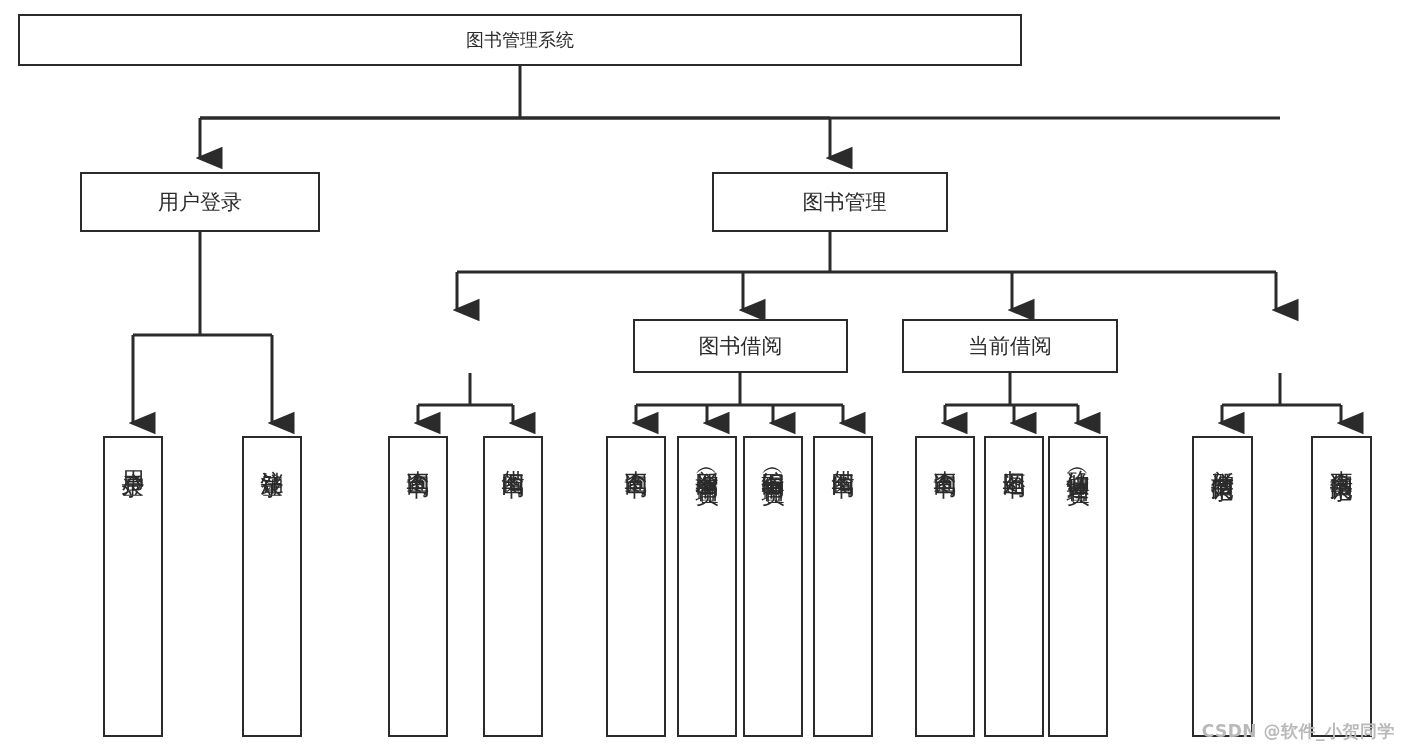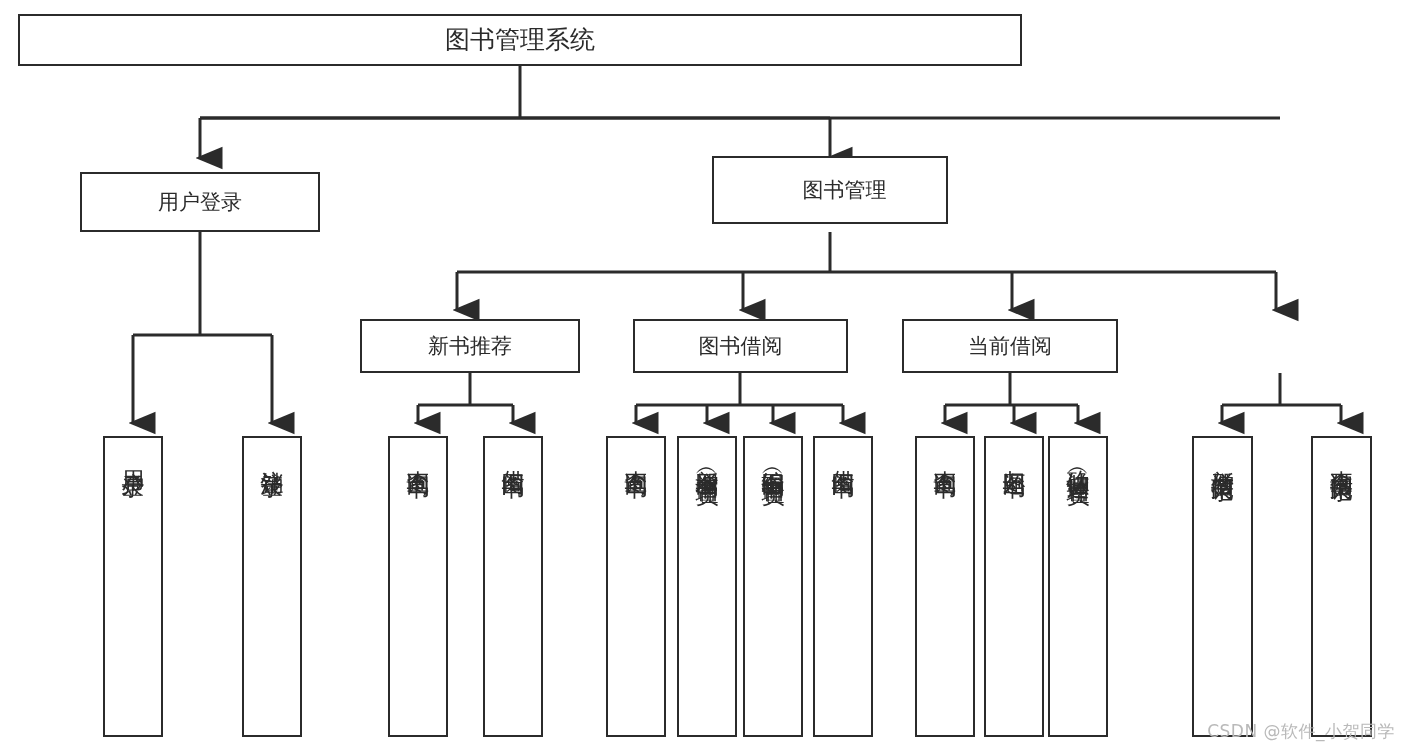--- a/index.html
+++ b/index.html
@@ -34,21 +34,21 @@
     align-items: center;
     justify-content: center;
     overflow: hidden;
   }
   .node-label {
     display: block;
     text-align: center;
     line-height: 1.18;
     white-space: pre;
   }
-  .node.root .node-label { font-size: 25px; }
+  .node.root .node-label { font-size: 18px; }
   .node.level1 .node-label { font-size: 21px; }
   .node.level2 .node-label { font-size: 21px; }
   .node.leaf {
     align-items: flex-start;
     padding-top: 14px;
   }
   .node.leaf .node-label {
     writing-mode: vertical-rl;
     text-orientation: upright;
     font-size: 23px;
@@ -57,20 +57,21 @@
   }
   #watermark {
     position: absolute;
     right: 10px;
     bottom: 4px;
     font-size: 17px;
     color: #b9b9b9;
     letter-spacing: 0.5px;
     white-space: nowrap;
     pointer-events: none;
+    font-weight: bold;
   }
 </style>
 </head>
 <body>
 
 <div id="canvas">
 
   <svg id="edges" viewBox="0 0 1405 747" xmlns="http://www.w3.org/2000/svg">
     <defs>
       <marker id="arrow" viewBox="0 0 12 12" refX="6" refY="10" markerWidth="9" markerHeight="9" orient="auto-start-reverse">
@@ -123,27 +124,24 @@
     </g>
   </svg>
 
   <div class="node root" style="left:18px; top:14px; width:1004px; height:52px;">
     <span class="node-label">图书管理系统</span>
   </div>
 
   <div class="node level1" style="left:80px; top:172px; width:240px; height:60px;">
     <span class="node-label">用户登录</span>
   </div>
-  <div class="node level1" style="left:712px; top:156px; width:236px; height:68px;padding-left:29px;">
+  <div class="node level1" style="left:712px; top:172px; width:236px; height:60px;padding-left:29px;">
     <span class="node-label">图书管理</span>
   </div>
 
-  <div class="node level2" style="left:360px; top:319px; width:220px; height:54px;">
-    <span class="node-label">新书推荐</span>
-  </div>
   <div class="node level2" style="left:902px; top:319px; width:216px; height:54px;">
     <span class="node-label">当前借阅</span>
   </div>
   <div class="node level2" style="left:633px; top:319px; width:215px; height:54px;">
     <span class="node-label">图书借阅</span>
   </div>
 
   <div class="node leaf" style="left:103px; top:436px; width:60px; height:301px;">
     <span class="node-label">用户登录</span>
   </div>

